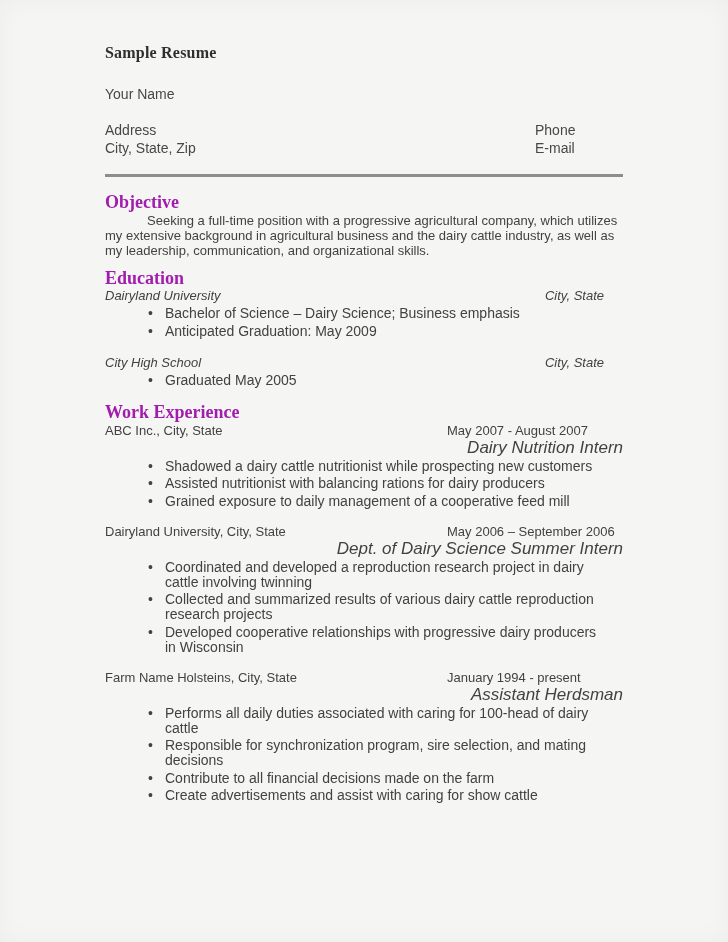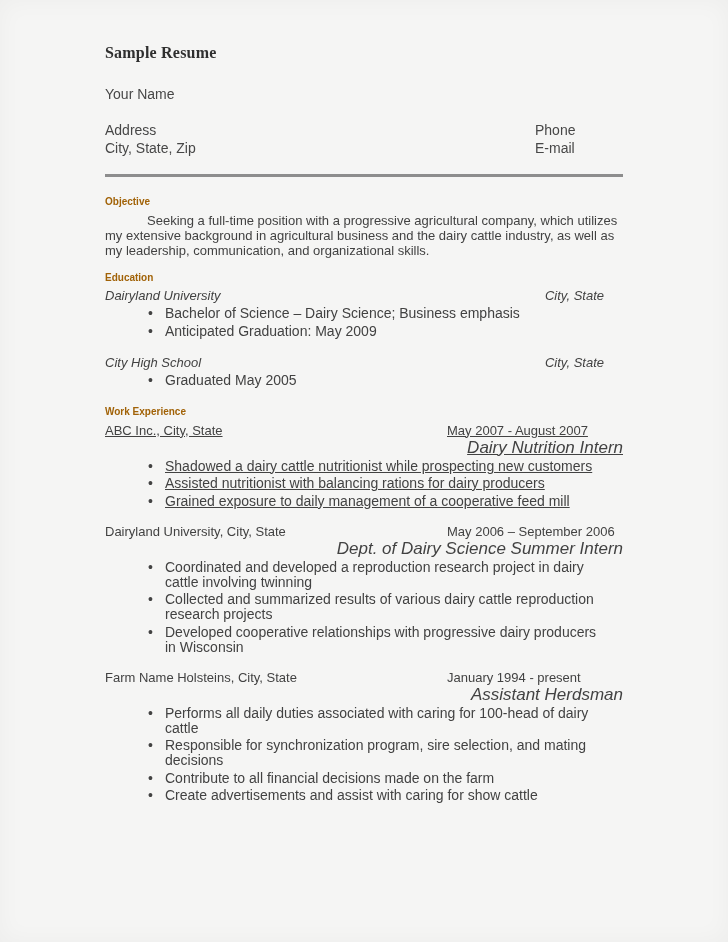--- a/index.html
+++ b/index.html
@@ -39,23 +39,24 @@
   .contact-right { flex: 0 0 auto; }
 
   .rule {
     margin-top: 17px;
     height: 3px;
     background: #8d8d8d;
   }
 
   .sec-heading {
     font-weight: bold;
-    font-size: 10px;
+    font-size: 18px;
     line-height: 14px;
-    color: #a16207;
+    color: #a21caf;
+    font-family: Liberation Serif, serif;
   }
   .objective-heading { margin-top: 18px; }
   .objective-text {
     margin-top: 4px;
     font-size: 13px;
     line-height: 15px;
     text-indent: 42px;
   }
 
   .education-heading { margin-top: 13px; }
@@ -66,21 +67,21 @@
     font-size: 13px;
     line-height: 15px;
     margin-top: 3px;
   }
   .school-row { justify-content: space-between; gap: 6px; }
   .school-name { font-style: italic; }
   .school-loc { font-style: italic; padding-right: 19px; }
 
   .edu-entry-2 { margin-top: 16px; }
   .job { margin-top: 15px; }
-  .job-first { margin-top: 4px; text-decoration: underline; }
+  .job-first { margin-top: 4px; }
 
   .employer { flex: 0 0 342px; }
   .dates { flex: 0 0 auto; }
   .job-title {
     font-style: italic;
     font-size: 17px;
     line-height: 15px;
     margin-top: 2px;
     text-align: right;
   }

